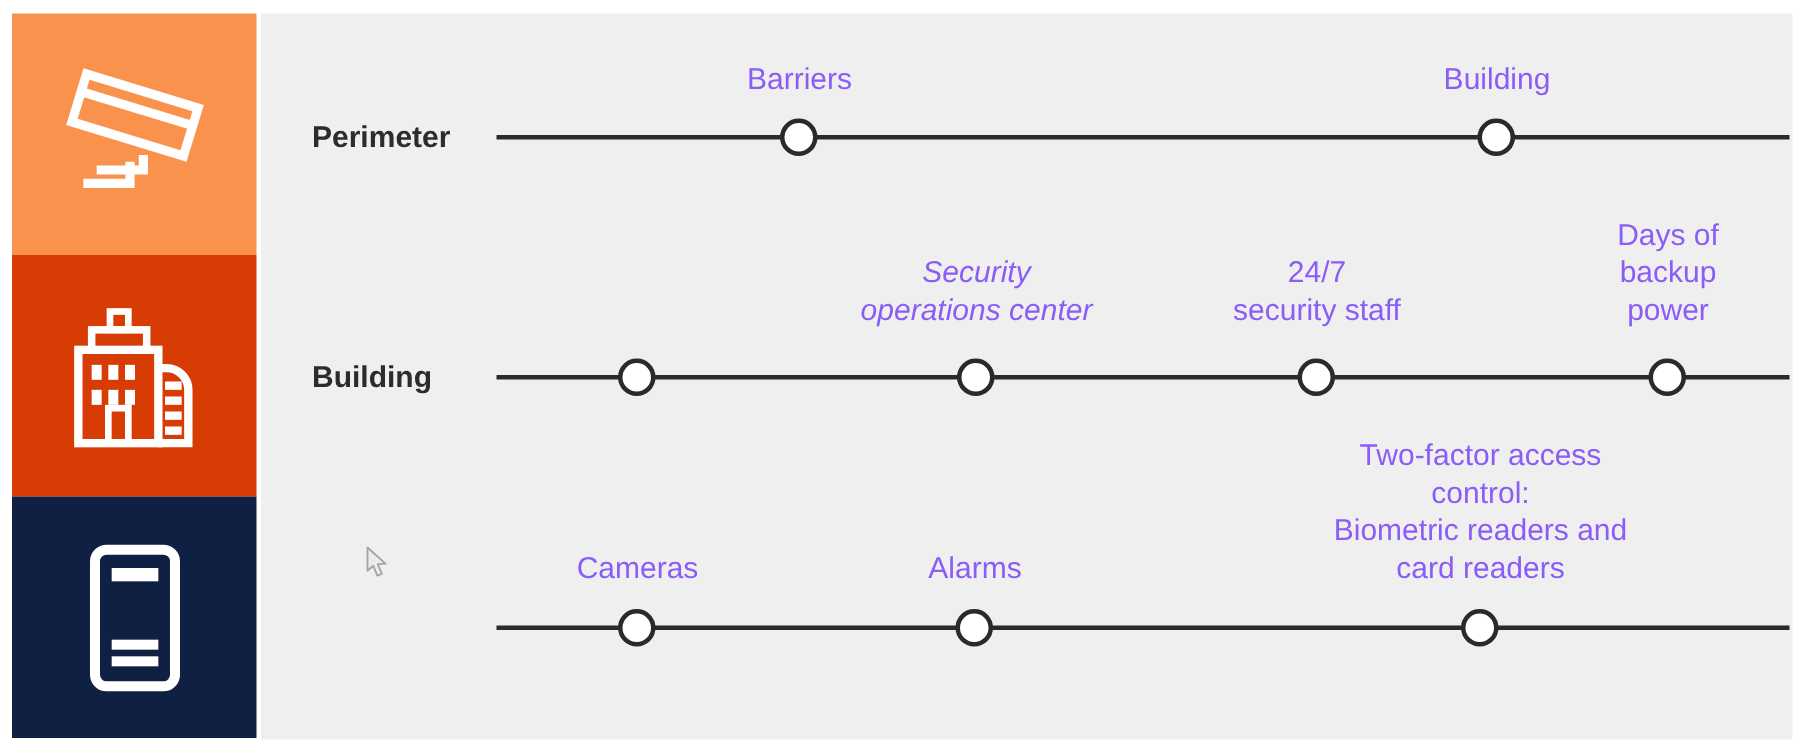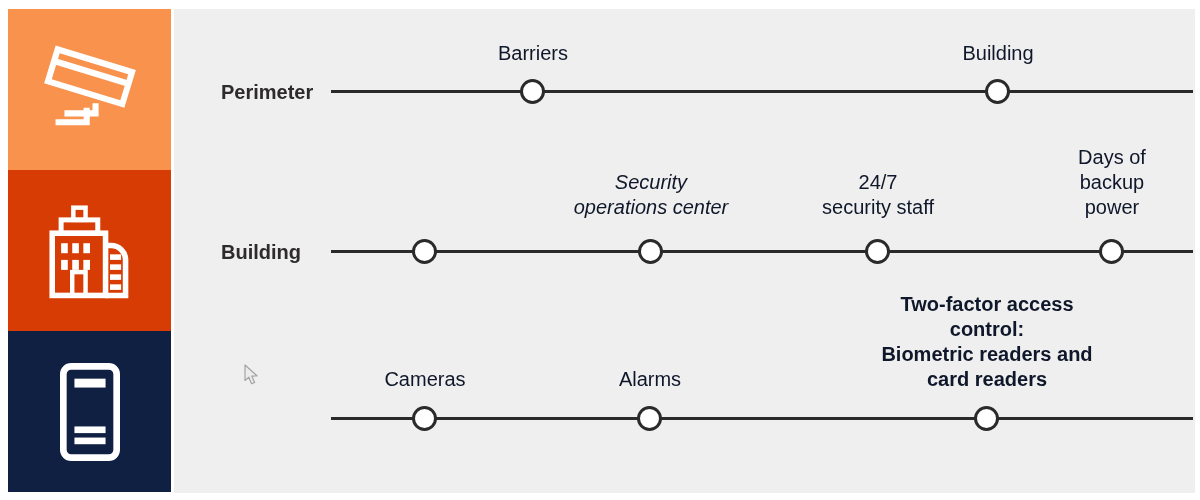--- a/index.html
+++ b/index.html
@@ -23,25 +23,25 @@
 
   
   .tl-line { position:absolute; left:331px; width:862px; height:3px; background:#2B2A2A; }
 
   
   .dot { position:absolute; width:25px; height:25px; background:#ffffff;
          border:3px solid #2B2A2A; border-radius:50%; }
 
   
   .row-label { position:absolute; left:208px; font-size:20px; font-weight:700;
-               color:#2D2B2B; line-height:24px; white-space:pre-line;margin-left:13px; }
+               color:#2D2B2B; line-height:24px; white-space:pre-line; }
 
   
   .node-label { position:absolute; transform:translateX(-50%);
-                font-size:20px; font-weight:400; color:#0f172a;
+                font-size:20px; font-weight:400; color:#8b5cf6;
                 line-height:25px; text-align:center; white-space:pre-line; }
 
   .cursor { position:absolute; left:244px; top:364px; opacity:0.85; }
 </style>
 </head>
 <body>
 
 <div class="canvas">
 
   <div class="panel"></div>
@@ -118,21 +118,21 @@
   <div class="dot" style="left:865px; top:239px;"></div>
   <div class="node-label" style="left:1112px; bottom:280px;">Days of backup
 power</div>
   <div class="dot" style="left:1099px; top:239px;"></div>
 
   <div class="tl-line" style="top:417px;"></div>
   <div class="node-label" style="left:425px; bottom:108px;">Cameras</div>
   <div class="dot" style="left:412px; top:406px;"></div>
   <div class="node-label" style="left:650px; bottom:108px;">Alarms</div>
   <div class="dot" style="left:637px; top:406px;"></div>
-  <div class="node-label" style="left:987px; bottom:108px;font-weight:bold;">Two-factor access control:
+  <div class="node-label" style="left:987px; bottom:108px;">Two-factor access control:
 Biometric readers and card readers</div>
   <div class="dot" style="left:974px; top:406px;"></div>
 
   <div class="cursor">
     <svg width="16" height="22" viewBox="0 0 16 22">
       <polygon points="1,1 1,16.5 4.8,13.2 7.6,19.8 10.6,18.5 7.8,12.1 13,11.8" fill="#ECECEC" stroke="#979797" stroke-width="1.2" stroke-linejoin="round"></polygon>
     </svg>
   </div>
 
 </div>

